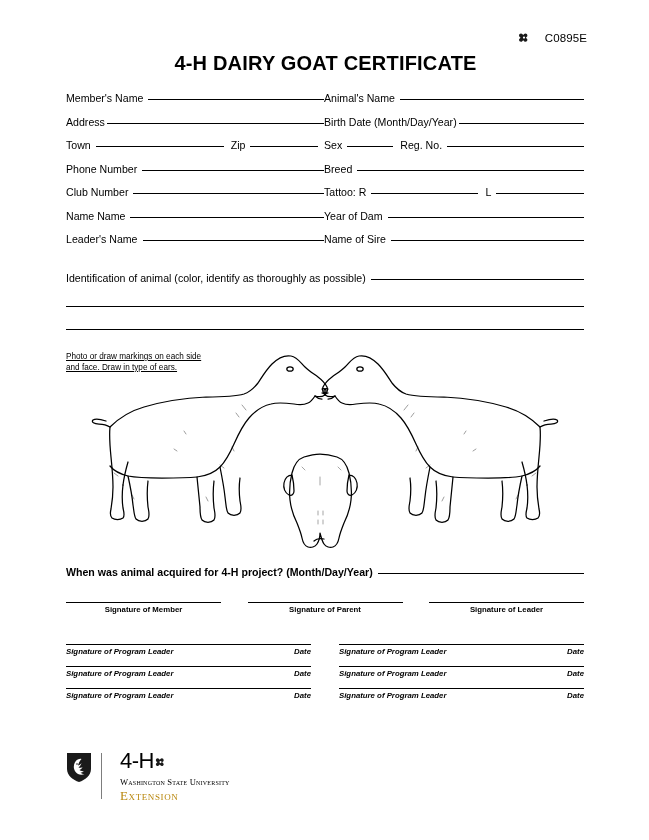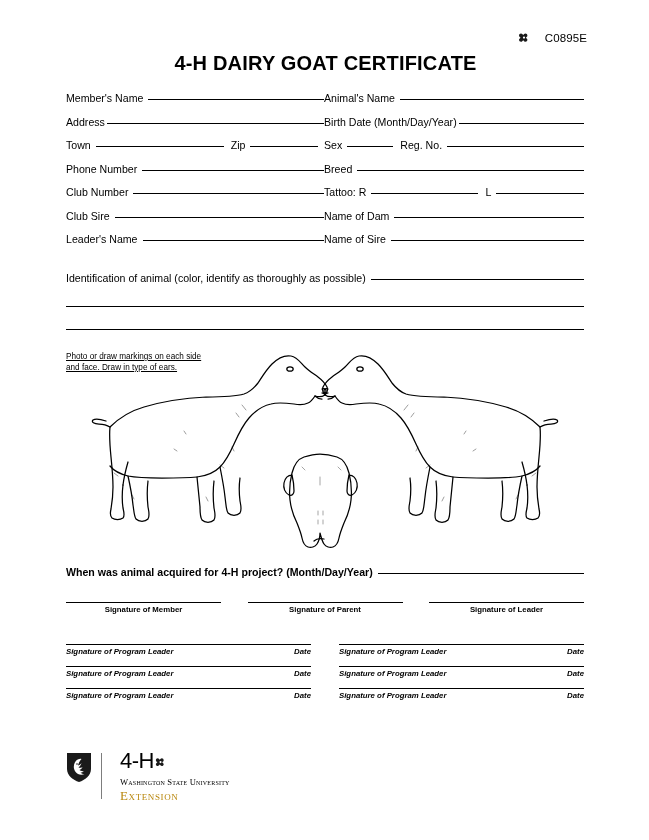--- a/index.html
+++ b/index.html
@@ -264,21 +264,21 @@
         <span class="field-label">Phone Number</span>
         <span class="rule"></span>
       </div>
 
       <div class="field-row">
         <span class="field-label">Club Number</span>
         <span class="rule"></span>
       </div>
 
       <div class="field-row">
-        <span class="field-label">Club Sire</span>
+        <span class="field-label">Name Name</span>
         <span class="rule"></span>
       </div>
 
       <div class="field-row">
         <span class="field-label">Leader's Name</span>
         <span class="rule"></span>
       </div>
 
     </div>
 
@@ -307,21 +307,21 @@
       </div>
 
       <div class="field-row">
         <span class="field-label">Tattoo:  R</span>
         <span class="rule w-tatR"></span>
         <span class="gap-lbl">L</span>
         <span class="rule w-tatL"></span>
       </div>
 
       <div class="field-row">
-        <span class="field-label">Name of Dam</span>
+        <span class="field-label">Year of Dam</span>
         <span class="rule"></span>
       </div>
 
       <div class="field-row">
         <span class="field-label">Name of Sire</span>
         <span class="rule"></span>
       </div>
 
     </div>
   </div>

